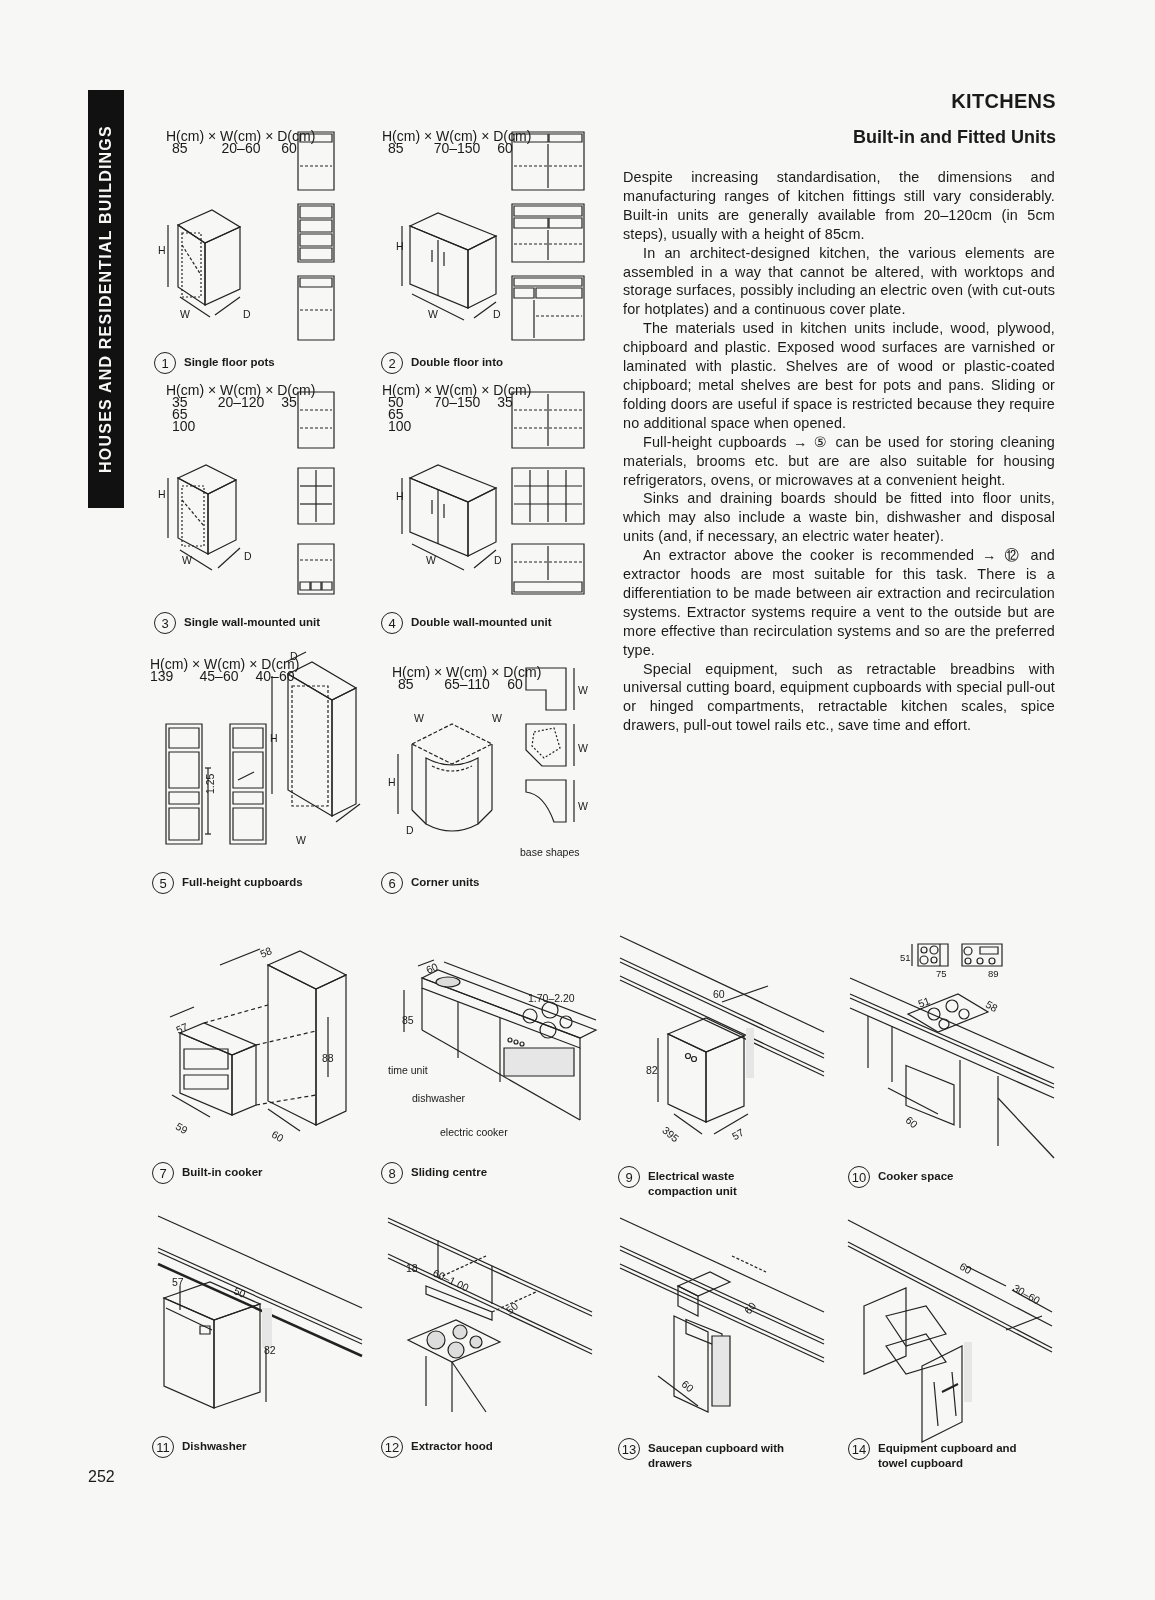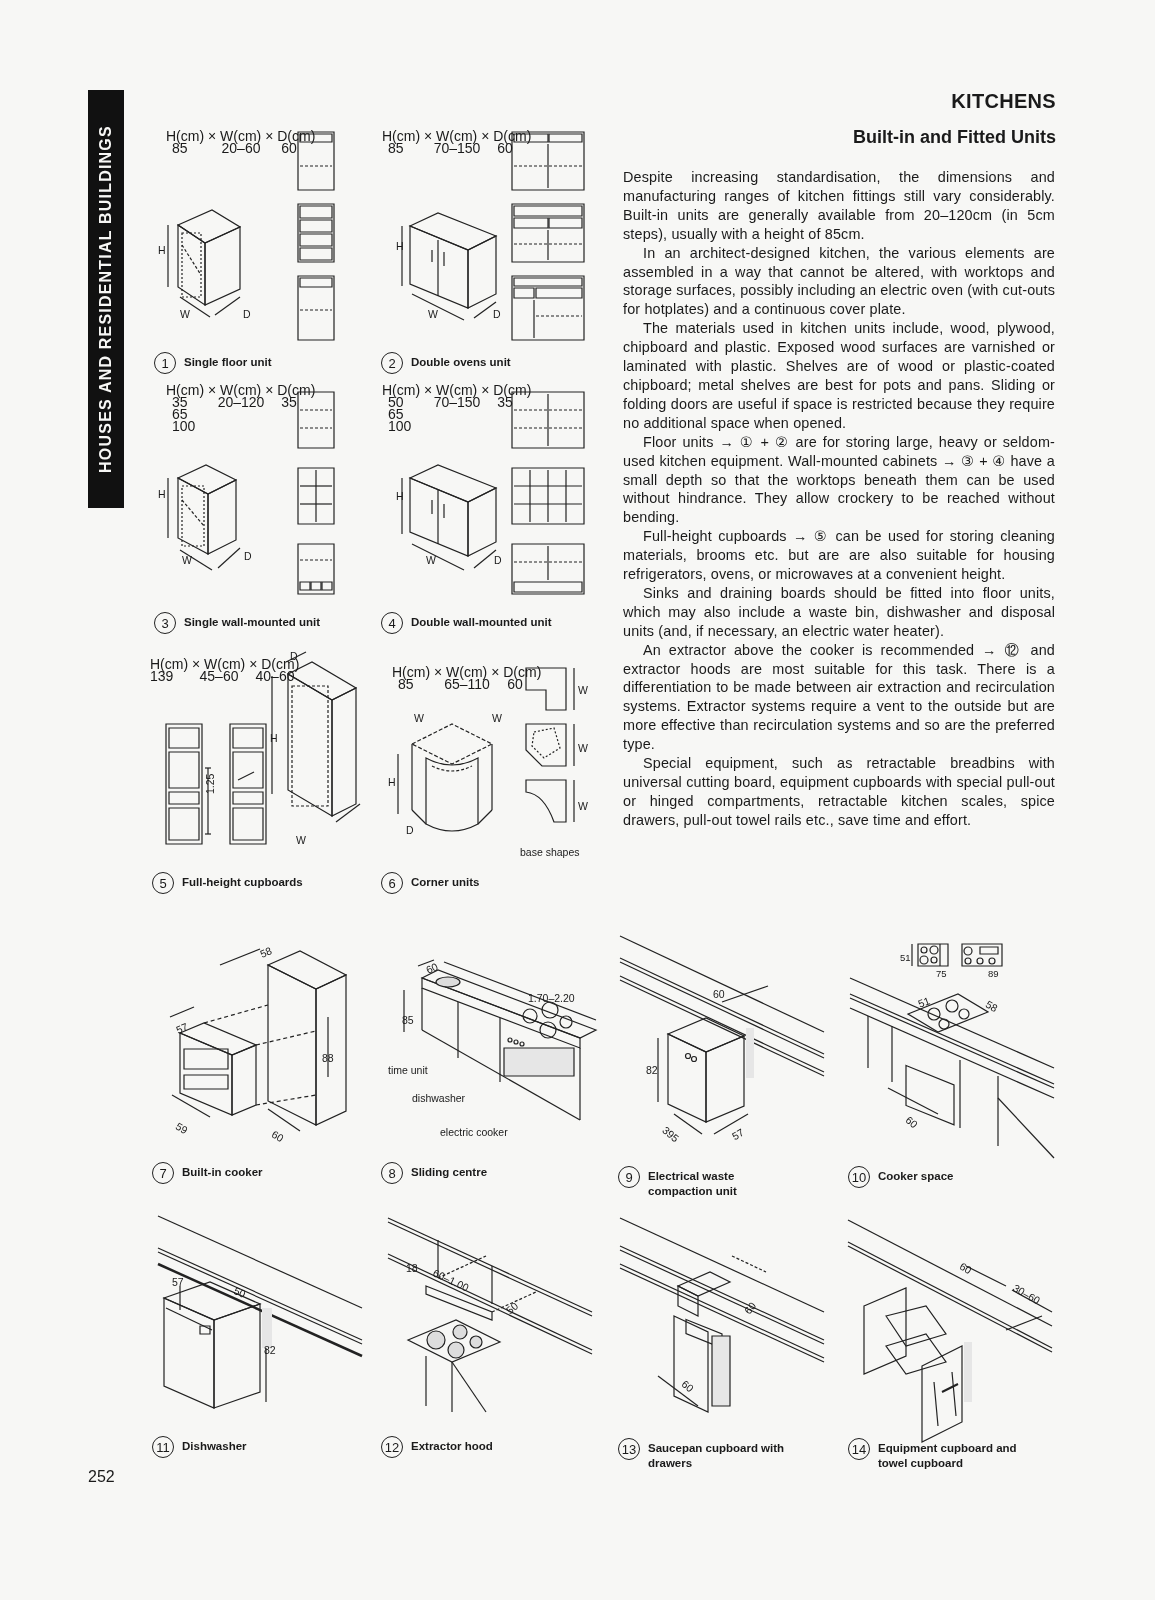--- a/index.html
+++ b/index.html
@@ -48,21 +48,20 @@
   <span>HOUSES AND RESIDENTIAL BUILDINGS</span>
 </div>
 
 <div class="page-title">KITCHENS</div>
 <div class="page-subtitle">Built-in and Fitted Units</div>
 
 <div class="body-text">
   <p>Despite increasing standardisation, the dimensions and manufacturing ranges of kitchen fittings still vary considerably. Built-in units are generally available from 20–120cm (in 5cm steps), usually with a height of 85cm.</p>
   <p>In an architect-designed kitchen, the various elements are assembled in a way that cannot be altered, with worktops and storage surfaces, possibly including an electric oven (with cut-outs for hotplates) and a continuous cover plate.</p>
   <p>The materials used in kitchen units include, wood, plywood, chipboard and plastic. Exposed wood surfaces are varnished or laminated with plastic. Shelves are of wood or plastic-coated chipboard; metal shelves are best for pots and pans. Sliding or folding doors are useful if space is restricted because they require no additional space when opened.</p>
-  <p>Floor units → ① + ② are for storing large, heavy or seldom-used kitchen equipment. Wall-mounted cabinets → ③ + ④ have a small depth so that the worktops beneath them can be used without hindrance. They allow crockery to be reached without bending.</p>
   <p>Full-height cupboards → ⑤ can be used for storing cleaning materials, brooms etc. but are are also suitable for housing refrigerators, ovens, or microwaves at a convenient height.</p>
   <p>Sinks and draining boards should be fitted into floor units, which may also include a waste bin, dishwasher and disposal units (and, if necessary, an electric water heater).</p>
   <p>An extractor above the cooker is recommended → ⑫ and extractor hoods are most suitable for this task. There is a differentiation to be made between air extraction and recirculation systems. Extractor systems require a vent to the outside but are more effective than recirculation systems and so are the preferred type.</p>
   <p>Special equipment, such as retractable breadbins with universal cutting board, equipment cupboards with special pull-out or hinged compartments, retractable kitchen scales, spice drawers, pull-out towel rails etc., save time and effort.</p>
 </div>
 
 <div>
   <div class="dims" style="left:166px;top:130px;">
     <div class="hdr">H(cm) × W(cm) × D(cm)</div>
     <div class="row">
@@ -92,21 +91,21 @@
       <line x1="22" y1="40" x2="41" y2="70" stroke-dasharray="3 2"></line>
     <line x1="8" y1="20" x2="8" y2="82"></line>
       <line x1="20" y1="92" x2="50" y2="112"></line>
       <line x1="55" y1="110" x2="80" y2="92"></line>
   </svg>
   <span class="lbl-sm" style="left:158px;top:244px">H</span>
   <span class="lbl-sm" style="left:180px;top:308px">W</span>
   <span class="lbl-sm" style="left:243px;top:308px">D</span>
   <div class="cap" style="left:154px;top:352px">
     <span class="num">1</span>
-    <span class="lbl">Single floor unit</span>
+    <span class="lbl">Single floor pots</span>
   </div>
 </div>
 
 <div>
   <div class="dims" style="left:382px;top:130px;">
     <div class="hdr">H(cm) × W(cm) × D(cm)</div>
     <div class="row">
         <span class="c1">85</span>
         <span class="c2">70–150</span>
         <span class="c3">60</span>
@@ -140,21 +139,21 @@
       <line x1="46" y1="44" x2="46" y2="58"></line>
     <line x1="4" y1="18" x2="4" y2="78"></line>
       <line x1="14" y1="86" x2="66" y2="112"></line>
       <line x1="76" y1="110" x2="98" y2="94"></line>
   </svg>
   <span class="lbl-sm" style="left:396px;top:240px">H</span>
   <span class="lbl-sm" style="left:428px;top:308px">W</span>
   <span class="lbl-sm" style="left:493px;top:308px">D</span>
   <div class="cap" style="left:381px;top:352px">
     <span class="num">2</span>
-    <span class="lbl">Double ovens unit</span>
+    <span class="lbl">Double floor into</span>
   </div>
 </div>
 
 <div>
   <div class="dims" style="left:166px;top:384px;">
     <div class="hdr">H(cm) × W(cm) × D(cm)</div>
     <div class="row">
         <span class="c1">35</span>
         <span class="c2">20–120</span>
         <span class="c3">35</span>

